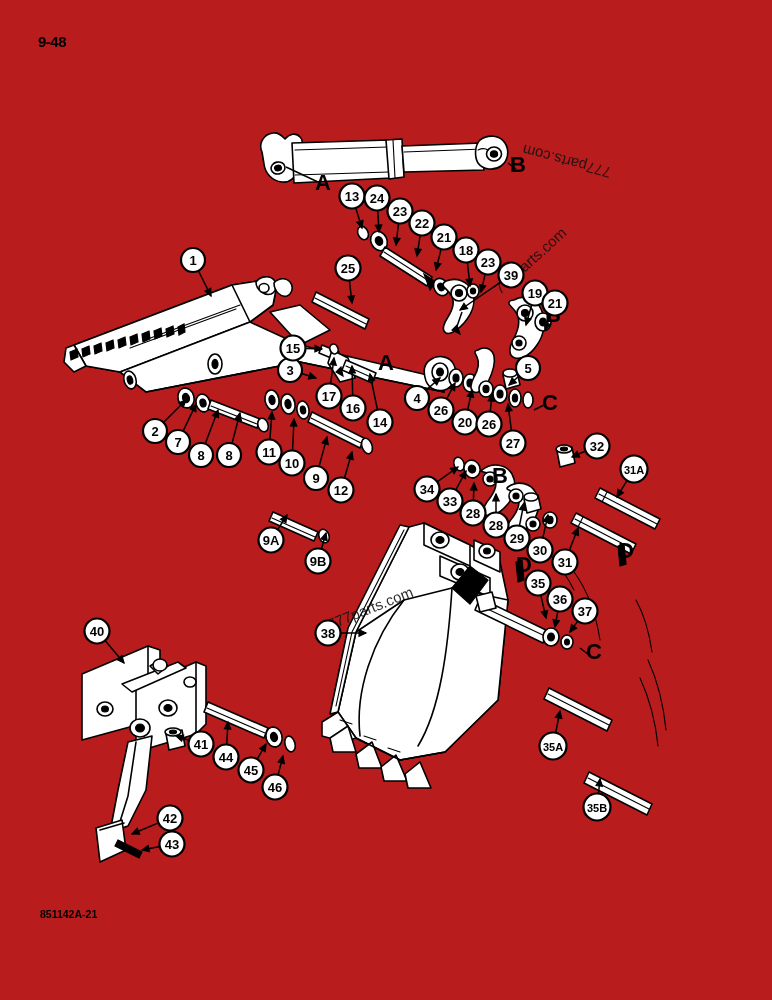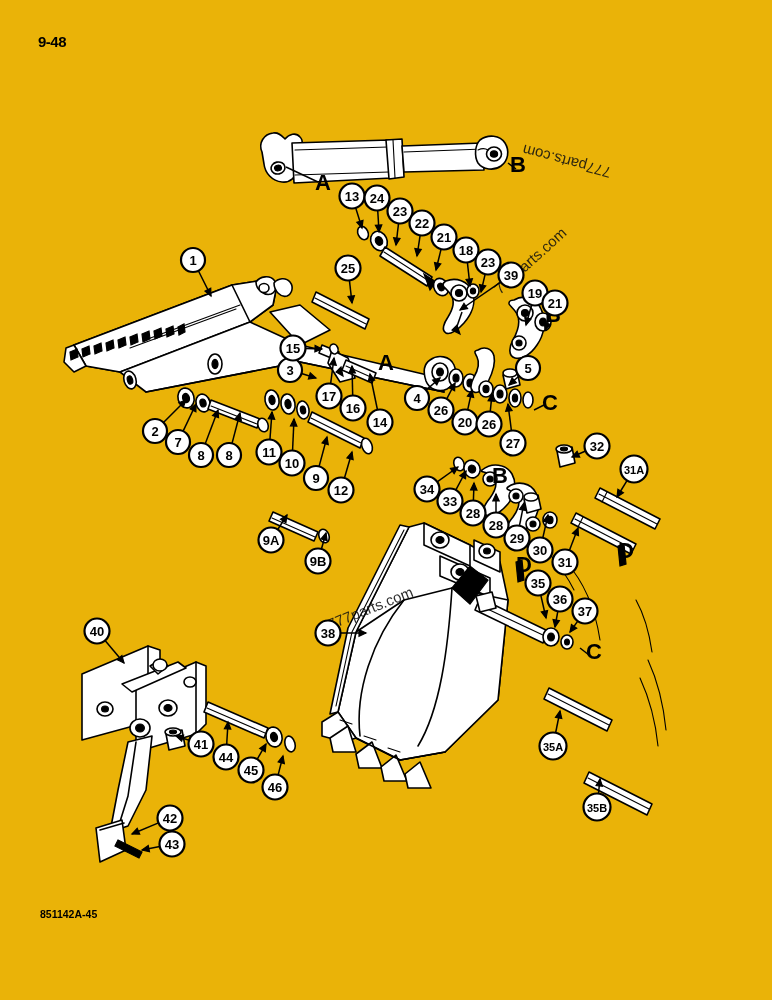--- a/index.html
+++ b/index.html
@@ -1,37 +1,37 @@
 <!DOCTYPE html>
 <html><head>
 <meta charset="utf-8">
 <style>
   html,body{margin:0;padding:0;background:#fff;}
   body{width:772px;height:1000px;font-family:"Liberation Sans",sans-serif;position:relative;overflow:hidden;}
-  #sheet{position:absolute;inset:0;width:772px;height:1000px;background:#eab308;}
+  #sheet{position:absolute;inset:0;width:772px;height:1000px;background:#b91c1c;}
   .page-num{position:absolute;left:38px;top:33px;font-weight:bold;font-size:15px;letter-spacing:-0.5px;color:#000;}
   .form-num{position:absolute;left:40px;top:908px;font-weight:bold;font-size:10.5px;letter-spacing:0px;color:#000;}
   svg{position:absolute;left:0;top:0;}
   .ln{fill:none;stroke:#000;stroke-width:1.6;stroke-linecap:round;stroke-linejoin:round;}
   .lnthin{fill:none;stroke:#000;stroke-width:1.1;stroke-linecap:round;stroke-linejoin:round;}
   .filled{fill:#000;stroke:#000;stroke-width:1.2;}
   .white{fill:#fff;stroke:#000;stroke-width:1.6;stroke-linejoin:round;}
   .leader{fill:none;stroke:#000;stroke-width:1.5;}
   .bub circle{fill:#fff;stroke:#000;stroke-width:2.2;}
   .bub text{font-family:"Liberation Sans",sans-serif;font-weight:bold;fill:#000;text-anchor:middle;}
   .lettertxt{font-family:"Liberation Sans",sans-serif;font-weight:bold;font-size:22px;fill:#000;text-anchor:middle;}
   .wm{font-family:"Liberation Sans",sans-serif;font-size:15px;fill:#111;opacity:.88;}
 </style>
 </head>
 <body>
 
 <div id="sheet">
 
   <div class="page-num">9-48</div>
-  <div class="form-num">851142A-45</div>
+  <div class="form-num">851142A-21</div>
 
   <svg id="art" width="772" height="1000" viewBox="0 0 772 1000">
 
     <g>
 
       <path class="white" d="M262,152 c-4,-9 2,-18 11,-19 c6,-1 9,3 12,6 c4,-5 11,-7 15,-2 c4,4 2,10 -2,13 l-4,3 l2,16 c1,8 -6,14 -14,13 c-10,-1 -17,-9 -18,-18 z"></path>
       <ellipse class="white" cx="278" cy="168" rx="7" ry="6" transform="rotate(-12 278 168)"></ellipse>
       <ellipse class="filled" cx="278" cy="168" rx="3.5" ry="2.8" transform="rotate(-12 278 168)"></ellipse>
 
       <path class="white" d="M292,143 L389,140 L391,178 L294,183 Z"></path>

